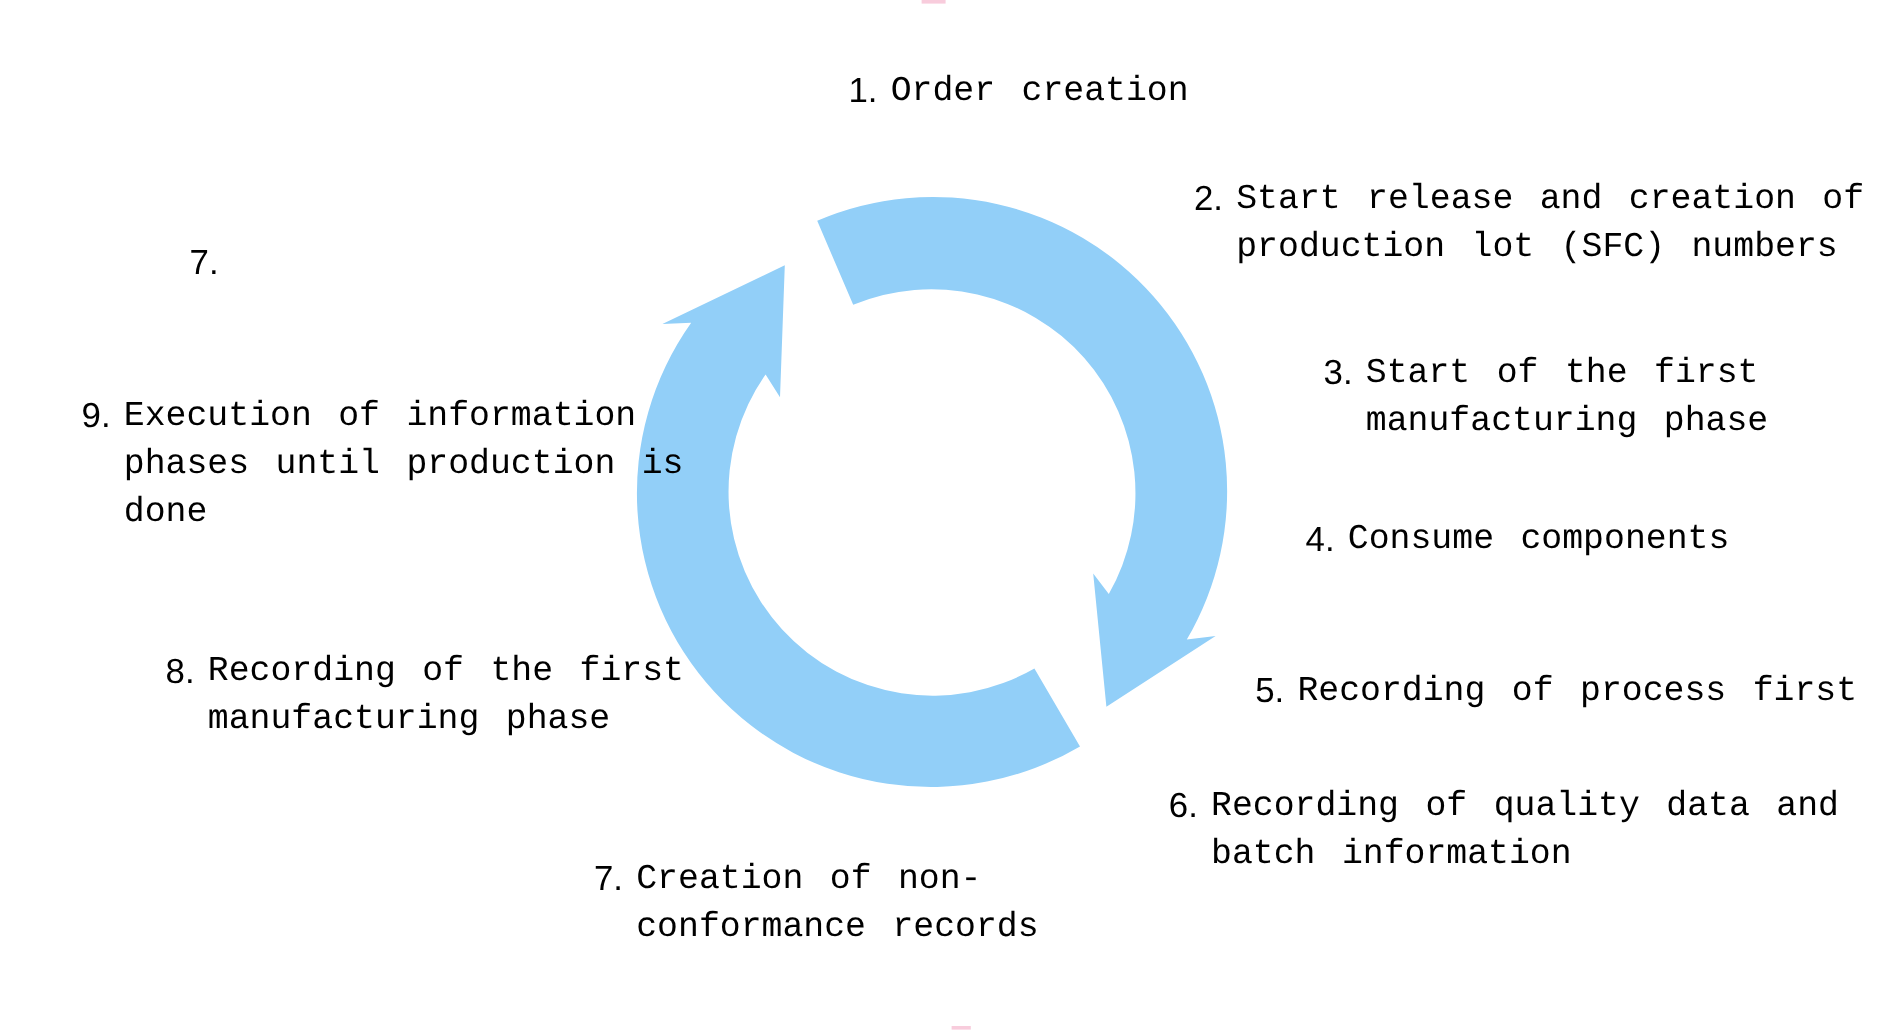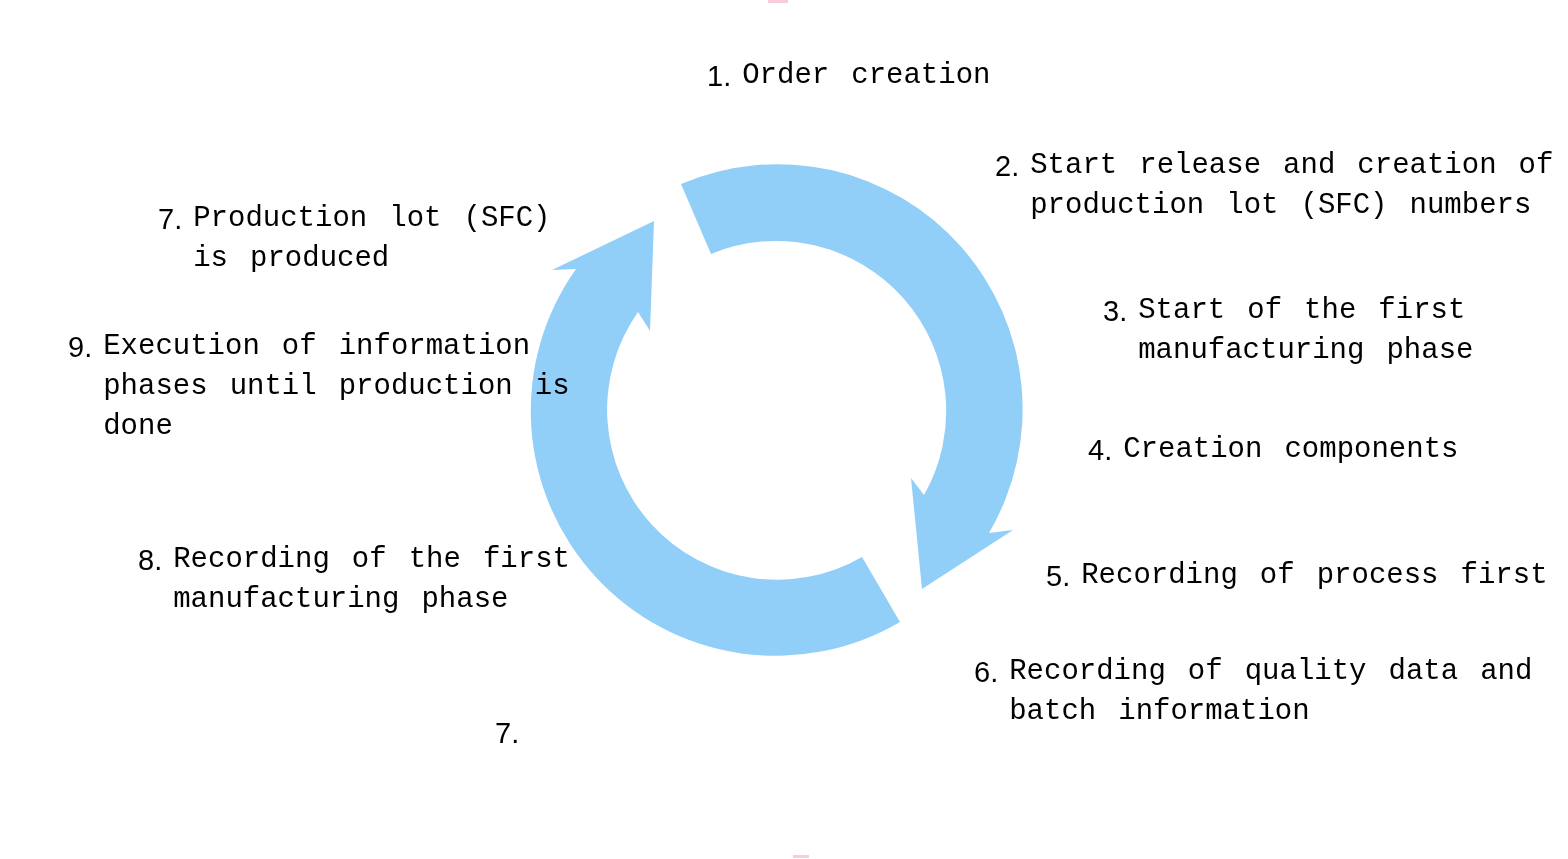--- a/index.html
+++ b/index.html
@@ -88,50 +88,50 @@
   </div>
 
   <div class="step s3">
     <span class="num">3.</span>
     <span class="txt">Start of the first
 manufacturing phase</span>
   </div>
 
   <div class="step s4">
     <span class="num">4.</span>
-    <span class="txt">Creation components</span>
+    <span class="txt">Consume components</span>
   </div>
 
   <div class="step s5">
     <span class="num">5.</span>
     <span class="txt">Recording of process first</span>
   </div>
 
   <div class="step s6">
     <span class="num">6.</span>
     <span class="txt">Recording of quality data and
 batch information</span>
   </div>
 
   <div class="step s7">
     <span class="num">7.</span>
+    <span class="txt">Creation of non-
+conformance records</span>
   </div>
 
   <div class="step s8">
     <span class="num">8.</span>
     <span class="txt">Recording of the first
 manufacturing phase</span>
   </div>
 
   <div class="step s9">
     <span class="num">9.</span>
     <span class="txt">Execution of information
 phases until production is
 done</span>
   </div>
 
   <div class="step s10">
     <span class="num">7.</span>
-    <span class="txt">Production lot (SFC)
-is produced</span>
   </div>
 
 </div>
 
 </body></html>

